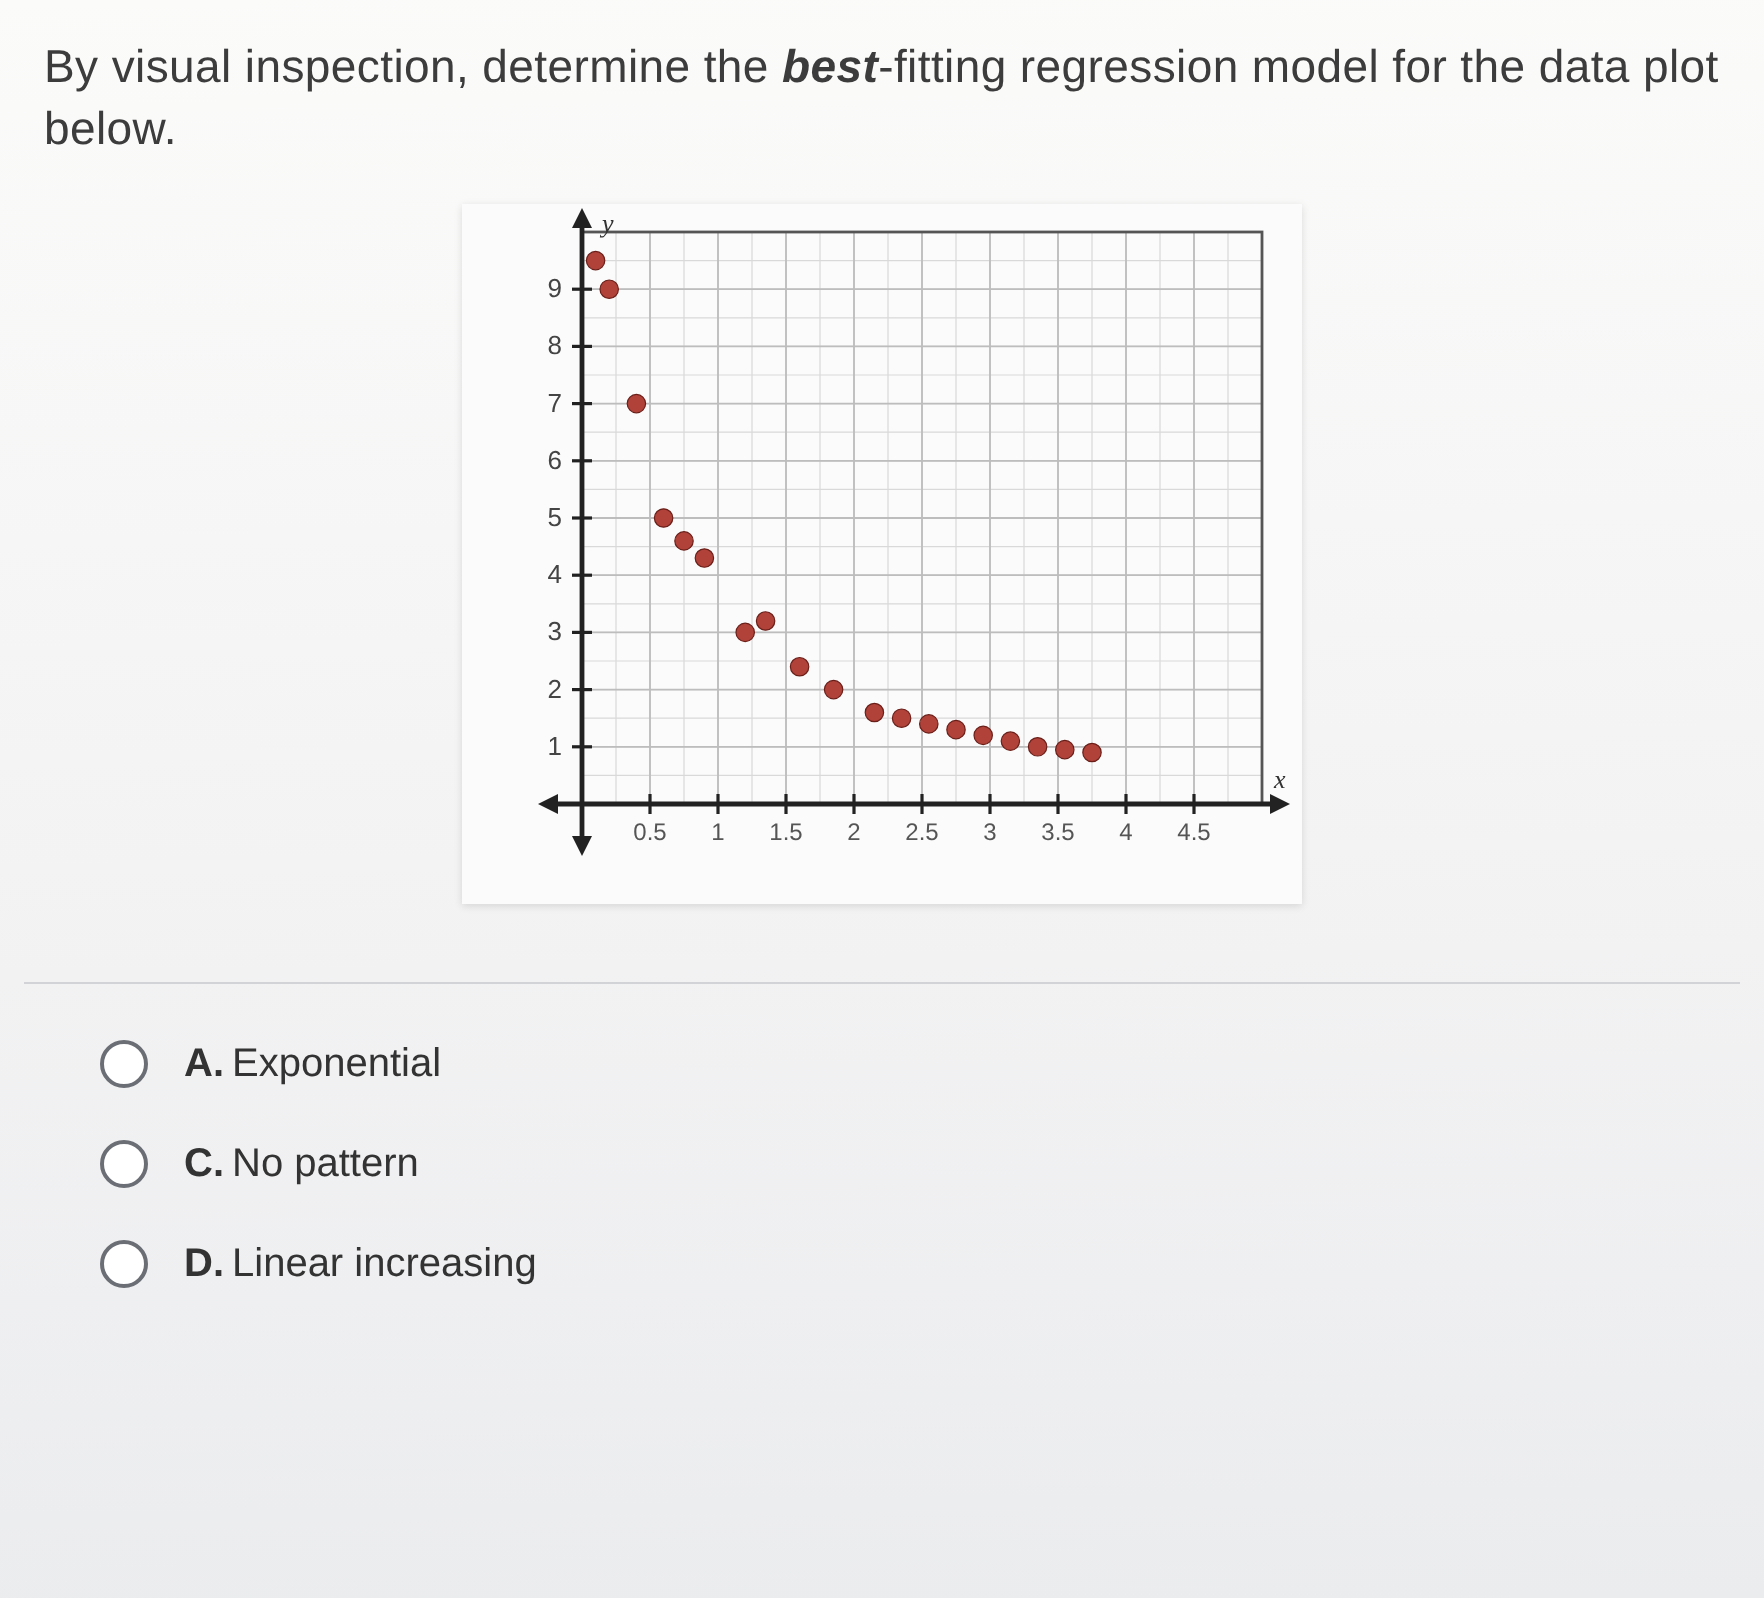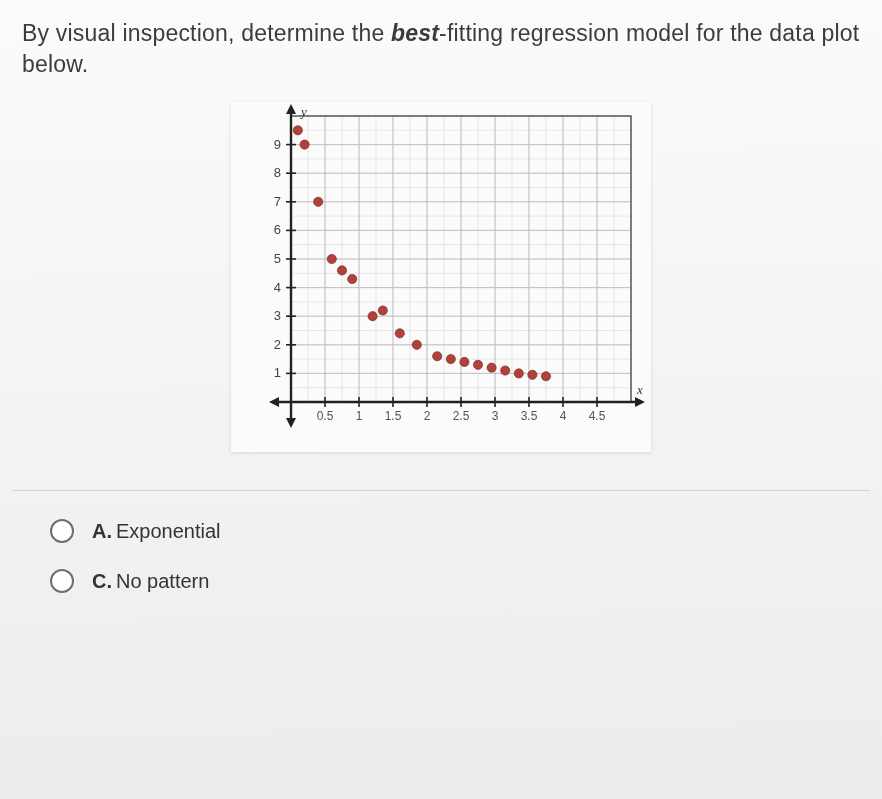--- a/index.html
+++ b/index.html
@@ -214,15 +214,19 @@
 
   <div class="options">
     <div class="opt">
       <span class="radio"></span>
       <span class="opt-label"><b>A.</b><span>Exponential</span></span>
     </div>
     <div class="opt">
       <span class="radio"></span>
       <span class="opt-label"><b>C.</b><span>No pattern</span></span>
     </div>
+    <div class="opt">
+      <span class="radio"></span>
+      <span class="opt-label"><b>D.</b><span>Linear increasing</span></span>
+    </div>
   </div>
 
 </div>
 
 </body></html>

